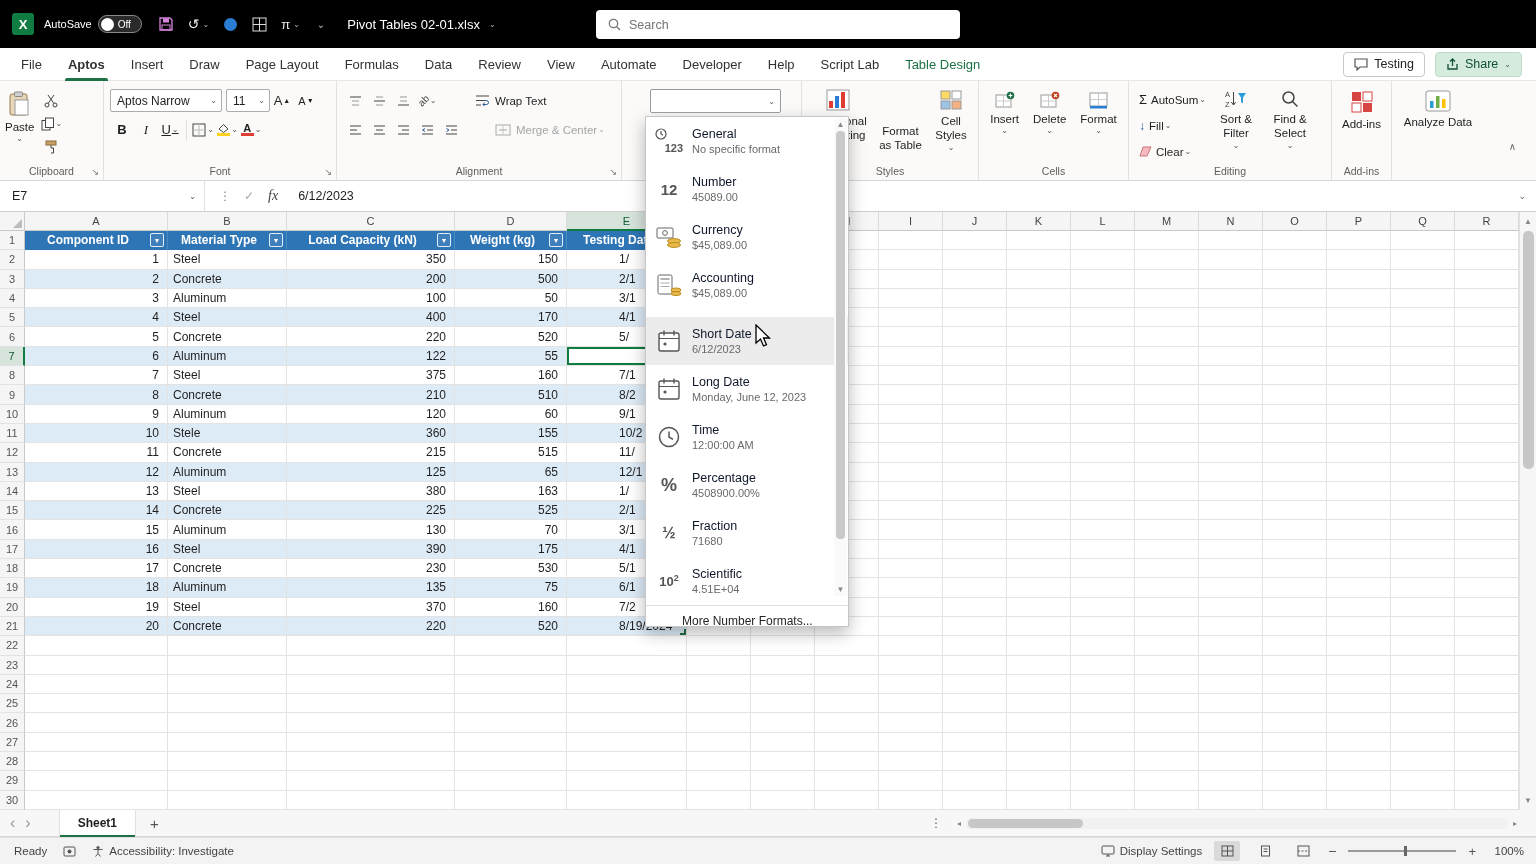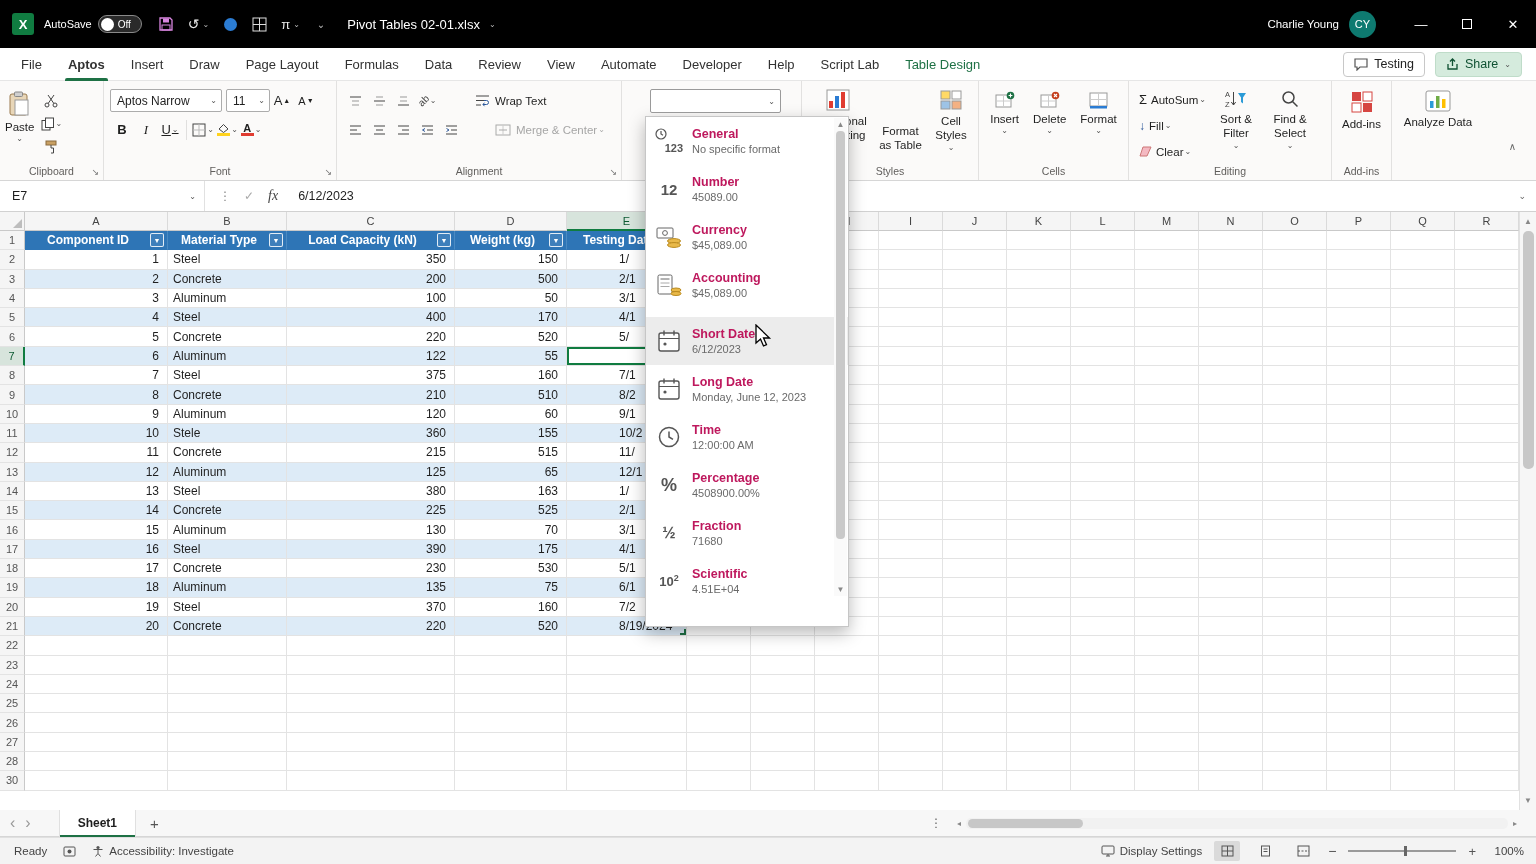--- a/index.html
+++ b/index.html
@@ -107,21 +107,21 @@
   .zoompct { width:36px; text-align:right; }
 
   
   .nf-combo { position:absolute; left:650px; top:89px; width:131px; height:24px; background:#fff; border:1px solid #9a9a9a; border-radius:2px; z-index:41; display:flex; align-items:center; justify-content:flex-end; }
   .nf-combo .chv { padding-right:5px; }
   .nf-panel { position:absolute; left:645px; top:116px; width:204px; height:511px; background:#fff; border:1px solid #C6C6C6; box-shadow:0 6px 16px rgba(0,0,0,.28); z-index:40; }
   .mitem { height:48px; display:flex; align-items:center; padding-right:14px; }
   .mitem.hov { background:#ECECEC;margin-top:8px; }
   .mic { width:46px; display:flex; align-items:center; justify-content:center; flex-shrink:0; color:#555; }
   .igtxt { font-size:15px; color:#555; font-weight:600; }
-  .mname { font-size:12.5px; font-weight:bold; color:#be185d; }
+  .mname { font-size:12.5px; font-weight:normal; color:#0f172a; }
   .mex { font-size:11px; color:#6a6a6a; margin-top:2px; }
   .mfoot { height:30px; border-top:1px solid #E1E1E1; display:flex; align-items:center; padding-left:36px; font-size:12px; color:#262626; }
   .mscroll { position:absolute; right:1px; top:1px; width:13px; height:478px; background:#FAFAFA; display:flex; flex-direction:column; align-items:center; }
   .msthumb { width:9px; height:408px; background:#C9C9C9; border-radius:4px; }
   .cursor { position:absolute; left:754px; top:324px; z-index:60; }
 </style>
 </head>
 <body>
 
 <div id="app">
@@ -166,30 +166,26 @@
           <span class="qchev">⌄</span>
         </span>
       <span class="qbtn">
           <span class="qchev" style="font-size:10px;">⌄</span>
         </span>
     </div>
     <div class="fname">
       <span>Pivot Tables 02-01.xlsx</span>
       <span class="qchev">⌄</span>
     </div>
-    <div class="tb-right">
-      <span class="username">Charlie Young</span>
-      <div class="avatar">
-          <span>CY</span>
-        </div>
-      <div class="winbtn">—</div>
-      <div class="winbtn">
-          <span class="maxbox"></span>
-        </div>
-      <div class="winbtn">✕</div>
+    <div class="searchbox">
+      <svg width="13" height="13" viewBox="0 0 13 13">
+          <circle cx="5.5" cy="5.5" r="4.2" fill="none" stroke="#777" stroke-width="1.3"></circle>
+          <line x1="8.7" y1="8.7" x2="12" y2="12" stroke="#777" stroke-width="1.3"></line>
+        </svg>
+      <input type="text" placeholder="Search" style="">
     </div>
   </div>
 
   <div class="tabrow">
     <div id="ribbon-tabs" style="display:flex;align-items:center;padding-left:8px;">
         <div class="rtab">File</div>
         <div class="rtab active">Aptos</div>
         <div class="rtab">Insert</div>
         <div class="rtab">Draw</div>
         <div class="rtab">Page Layout</div>
@@ -1178,20 +1174,41 @@
           <div class="cell" style="width:64px"></div>
           <div class="cell" style="width:64px"></div>
           <div class="cell" style="width:64px"></div>
           <div class="cell" style="width:64px"></div>
           <div class="cell" style="width:64px"></div>
           <div class="cell" style="width:64px"></div>
           <div class="cell" style="width:64px"></div>
           <div class="cell" style="width:64px"></div>
         </div>
         <div class="grow">
+          <div class="rh">29</div>
+          <div class="cell" style="width:143px"></div>
+          <div class="cell" style="width:119px"></div>
+          <div class="cell" style="width:168px"></div>
+          <div class="cell" style="width:112px"></div>
+          <div class="cell" style="width:120px"></div>
+          <div class="cell" style="width:64px"></div>
+          <div class="cell" style="width:64px"></div>
+          <div class="cell" style="width:64px"></div>
+          <div class="cell" style="width:64px"></div>
+          <div class="cell" style="width:64px"></div>
+          <div class="cell" style="width:64px"></div>
+          <div class="cell" style="width:64px"></div>
+          <div class="cell" style="width:64px"></div>
+          <div class="cell" style="width:64px"></div>
+          <div class="cell" style="width:64px"></div>
+          <div class="cell" style="width:64px"></div>
+          <div class="cell" style="width:64px"></div>
+          <div class="cell" style="width:64px"></div>
+        </div>
+        <div class="grow">
           <div class="rh">30</div>
           <div class="cell" style="width:143px"></div>
           <div class="cell" style="width:119px"></div>
           <div class="cell" style="width:168px"></div>
           <div class="cell" style="width:112px"></div>
           <div class="cell" style="width:120px"></div>
           <div class="cell" style="width:64px"></div>
           <div class="cell" style="width:64px"></div>
           <div class="cell" style="width:64px"></div>
           <div class="cell" style="width:64px"></div>
@@ -1407,20 +1424,23 @@
         <div class="mitem">
           <div class="mic">
             <span class="igtxt" style="font-size:13px;">10<sup style="font-size:9px;">2</sup></span>
           </div>
           <div class="mtx">
             <div class="mname">Scientific</div>
             <div class="mex">4.51E+04</div>
           </div>
         </div>
       </div>
+    <div class="mfoot">
+        <span>More Number Formats...</span>
+      </div>
     <div class="mscroll">
       <span class="varrow" style="padding:2px 0;">▲</span>
       <div class="msthumb"></div>
       <span class="varrow" style="padding:2px 0;margin-top:auto;">▼</span>
     </div>
   </div>
 
   <svg class="cursor" width="20" height="24" viewBox="0 0 20 24">
     <path d="M2 1 L2 19 L6.5 15 L9.5 22 L12.5 20.7 L9.5 14 L15.5 14 Z" fill="#fff" stroke="#000" stroke-width="1.3"></path>
   </svg>

